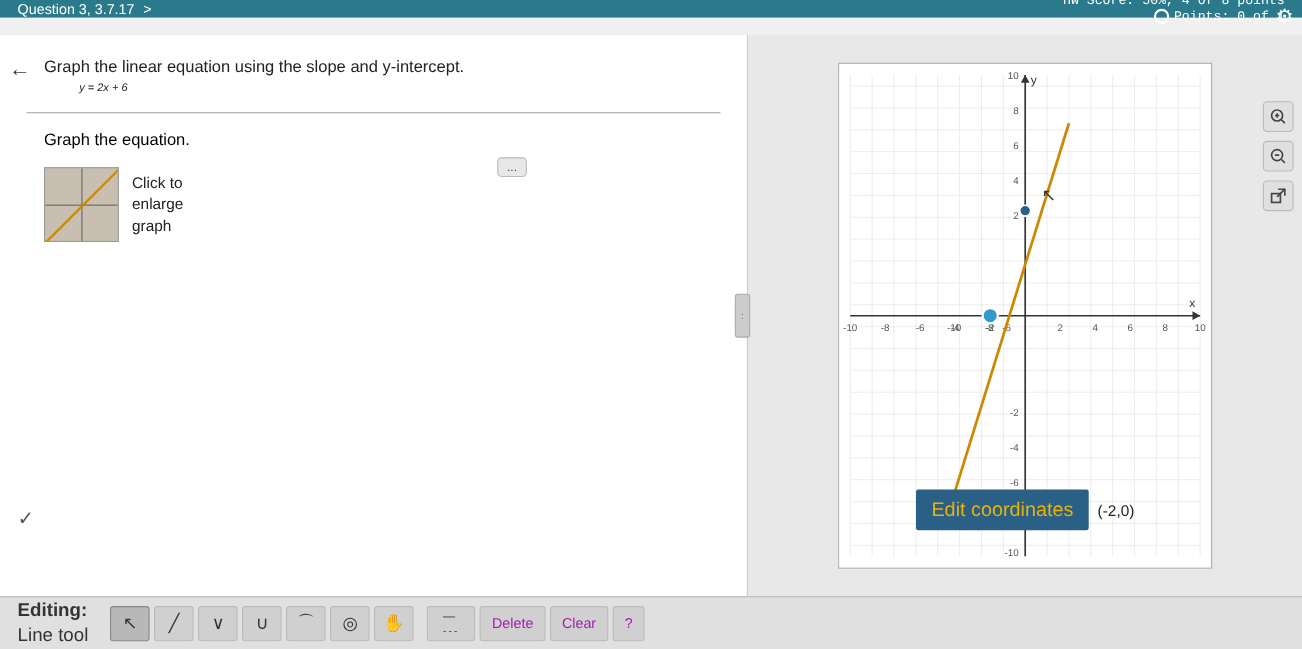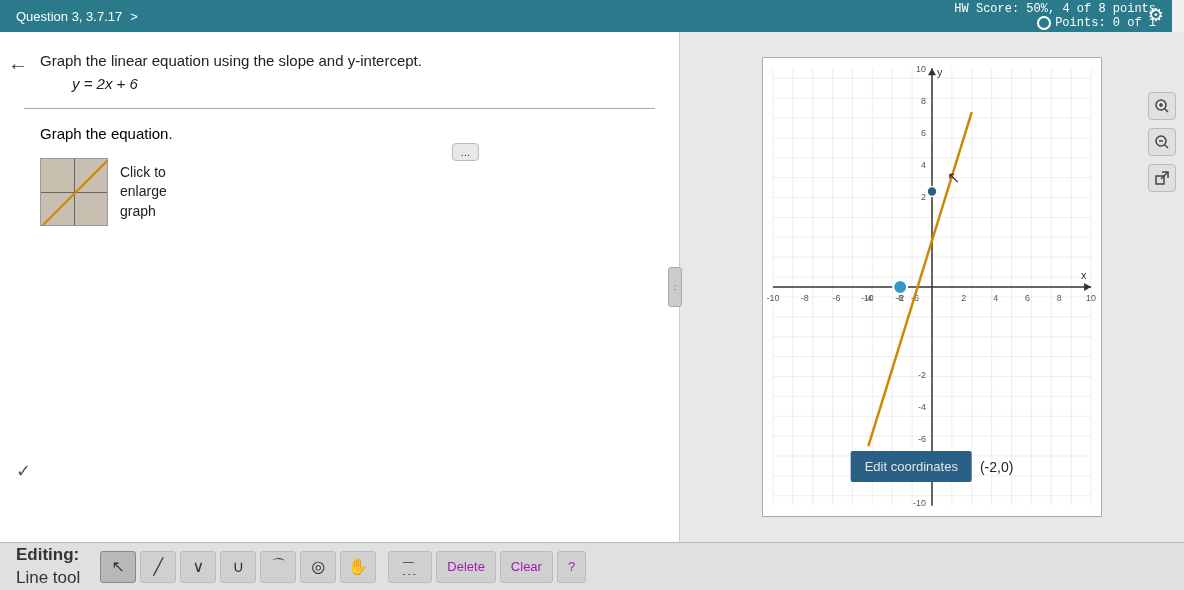--- a/index.html
+++ b/index.html
@@ -8,22 +8,22 @@
       height: 590px;
       overflow: hidden;
       font-family: Arial, sans-serif;
       background: #f0f0f0;
       position: relative;
     }
 
     
     .top-bar {
       position: absolute;
-      top: 0; left: 0; right: 12px;
-      height: 32px;
+      top: 0; left: 0; right: 0;
+      height: 16px;
       background: #2a7a8c;
       display: flex;
       align-items: center;
       justify-content: space-between;
       padding: 0 16px;
       color: white;
       font-size: 13px;
     }
     .top-bar-center {
       display: flex;
@@ -80,21 +80,21 @@
       color: #333;
       cursor: pointer;
     }
     .question-text {
       font-size: 15px;
       color: #222;
       margin-bottom: 6px;
       margin-left: 16px;
     }
     .equation-text {
-      font-size: 15px;
+      font-size: 10px;
       color: #222;
       margin-left: 48px;
       margin-bottom: 16px;
       font-style: italic;
     }
     .divider-line {
       border: none;
       border-top: 1px solid #aaa;
       margin: 0 0 16px 0;
     }
@@ -211,24 +211,24 @@
       position: absolute;
       bottom: 60px;
       left: 50%;
       transform: translateX(-50%);
       display: flex;
       align-items: center;
       gap: 8px;
     }
     .edit-coords-btn {
       background: #2a6085;
-      color: #e5e5e5;
+      color: #eab308;
       border: none;
       padding: 8px 14px;
-      font-size: 13px;
+      font-size: 18px;
       cursor: pointer;
       border-radius: 2px;
     }
     .coords-display {
       font-size: 14px;
       color: #222;
     }
 
     
     .collapse-handle {

